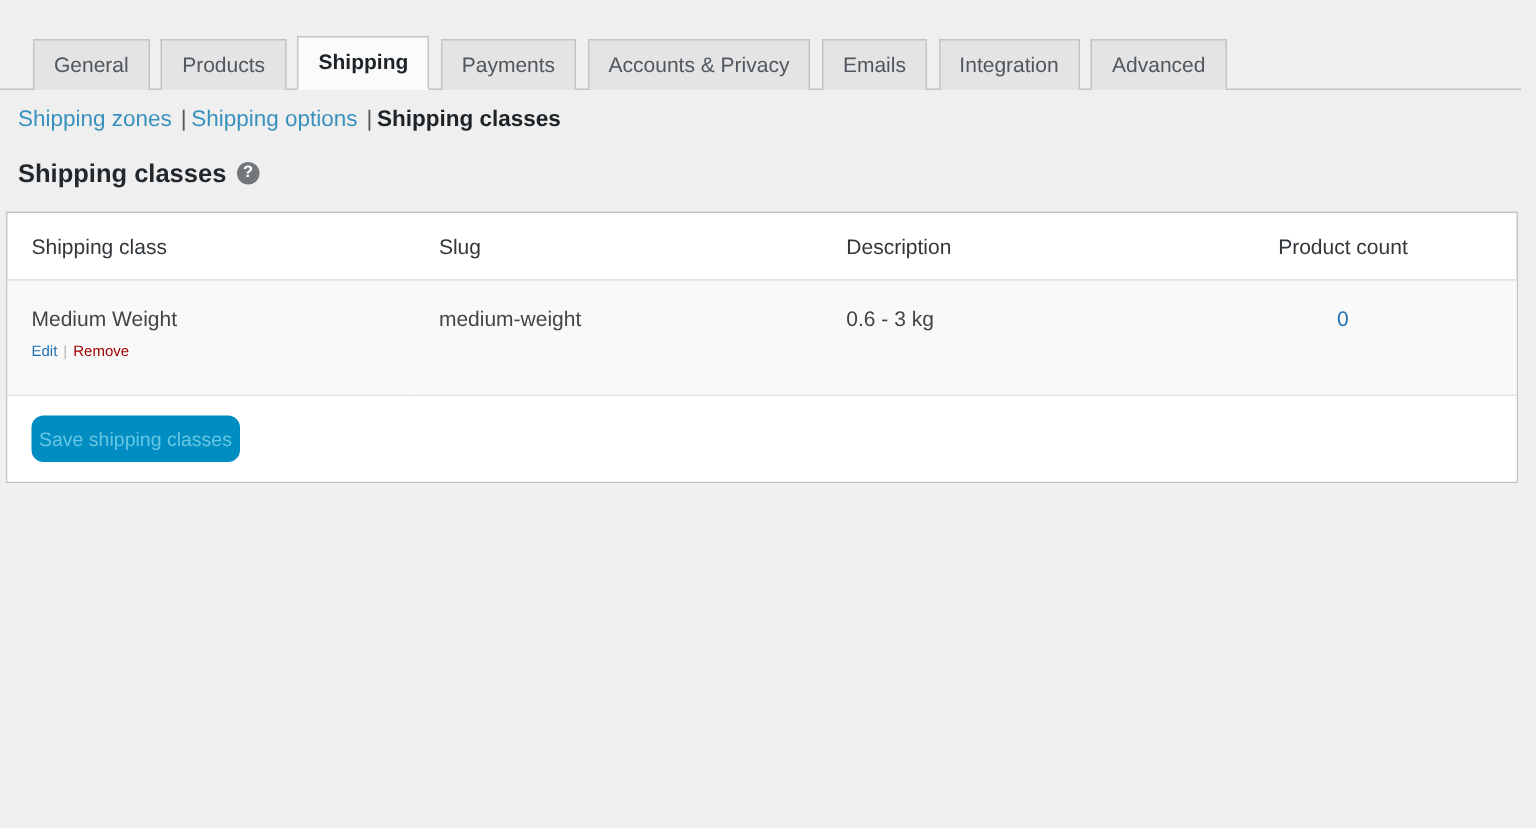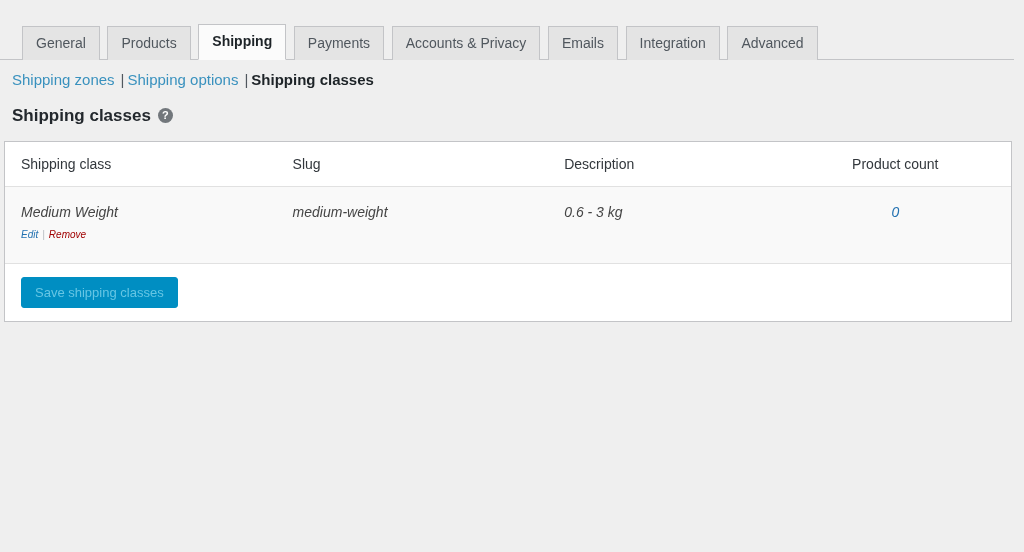--- a/index.html
+++ b/index.html
@@ -102,21 +102,21 @@
   }
   table.wc-shipping-classes th.col-count,
   table.wc-shipping-classes td.col-count { text-align: center; }
   table.wc-shipping-classes tbody td {
     vertical-align: top;
     padding: 17px 16px 0 16px;
     height: 73px;
     color: #444;
   }
   table.wc-shipping-classes tbody tr.alt { background: #f9f9f9; }
-  table.wc-shipping-classes tbody tr.tall td { height: 77px; font-style: italic; }
+  table.wc-shipping-classes tbody tr.tall td { height: 77px; }
   td.col-count a {
     color: #2271b1;
     text-decoration: none;
     cursor: pointer;
   }
   .row-actions {
     margin-top: 9px;
     font-size: 10px;
   }
   .row-actions .edit-link { color: #2271b1; text-decoration: none; cursor: pointer; }
@@ -129,22 +129,22 @@
     justify-content: space-between;
     align-items: center;
     background: #fff;
     border-top: 1px solid #e1e1e1;
     padding: 13px 16px;
   }
   .btn {
     font-family: "Liberation Sans", sans-serif;
     font-size: 13px;
     line-height: 1;
-    border-radius: 3px;
-    padding: 8px 13px;
+    border-radius: 8px;
+    padding: 8px 4px;
     cursor: pointer;
   }
   .btn-primary-disabled {
     background: #008ec2;
     border: 1px solid #008ec2;
     color: #66c6e4;
     cursor: default;
   }
   .btn-secondary {
     background: #ffffff;

